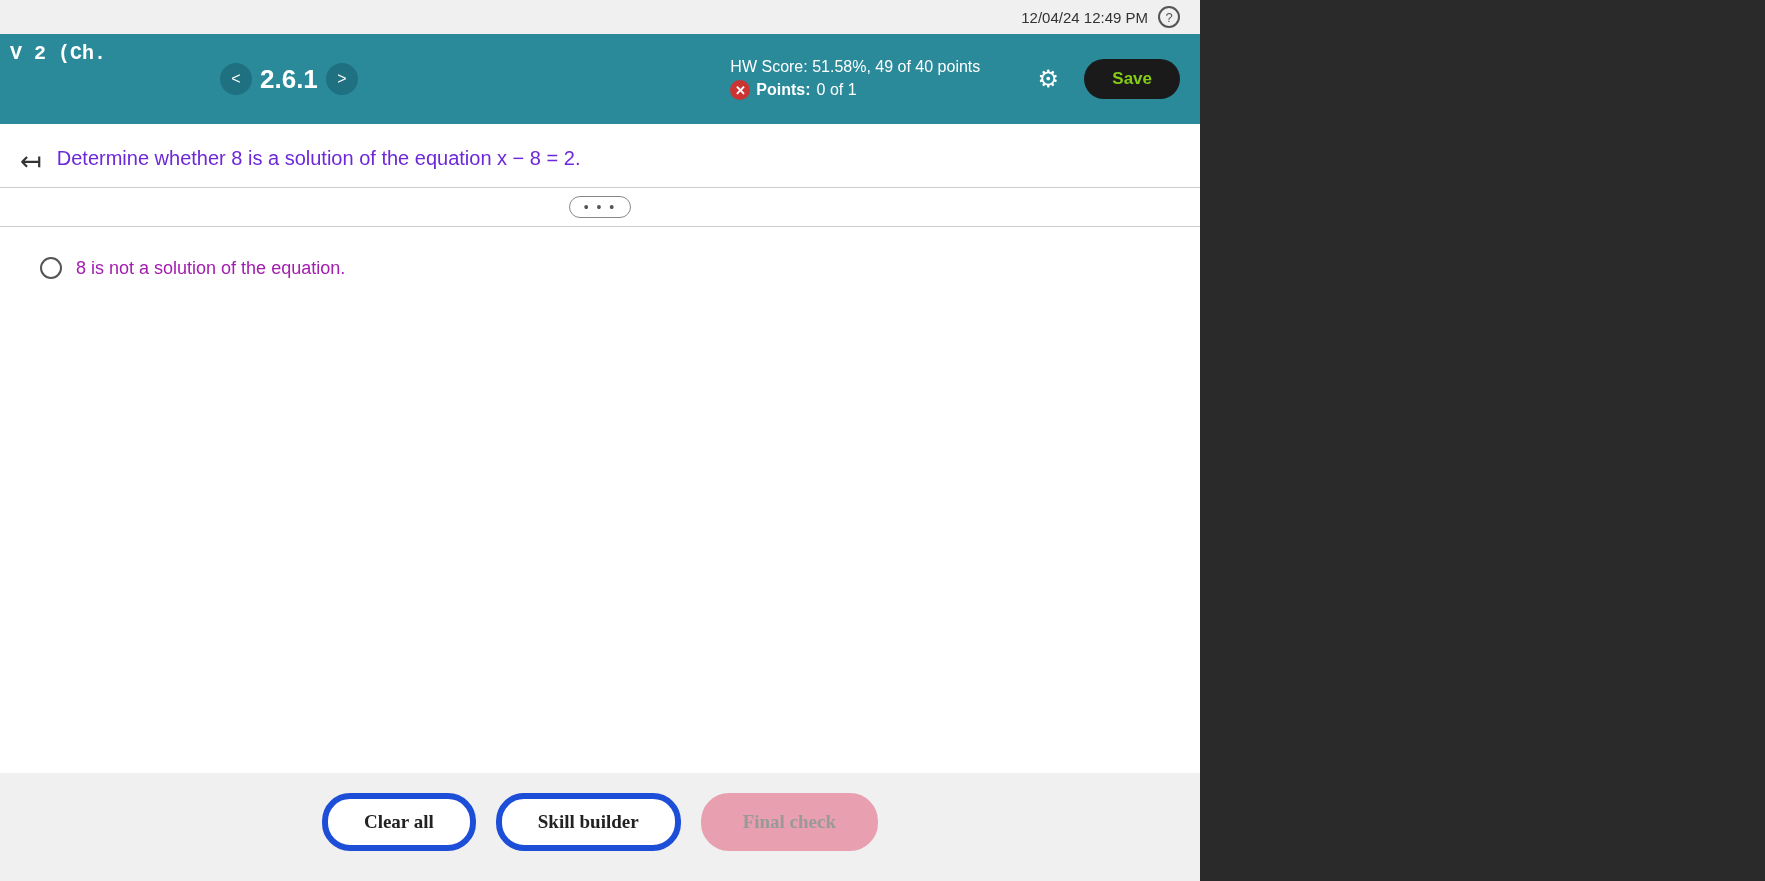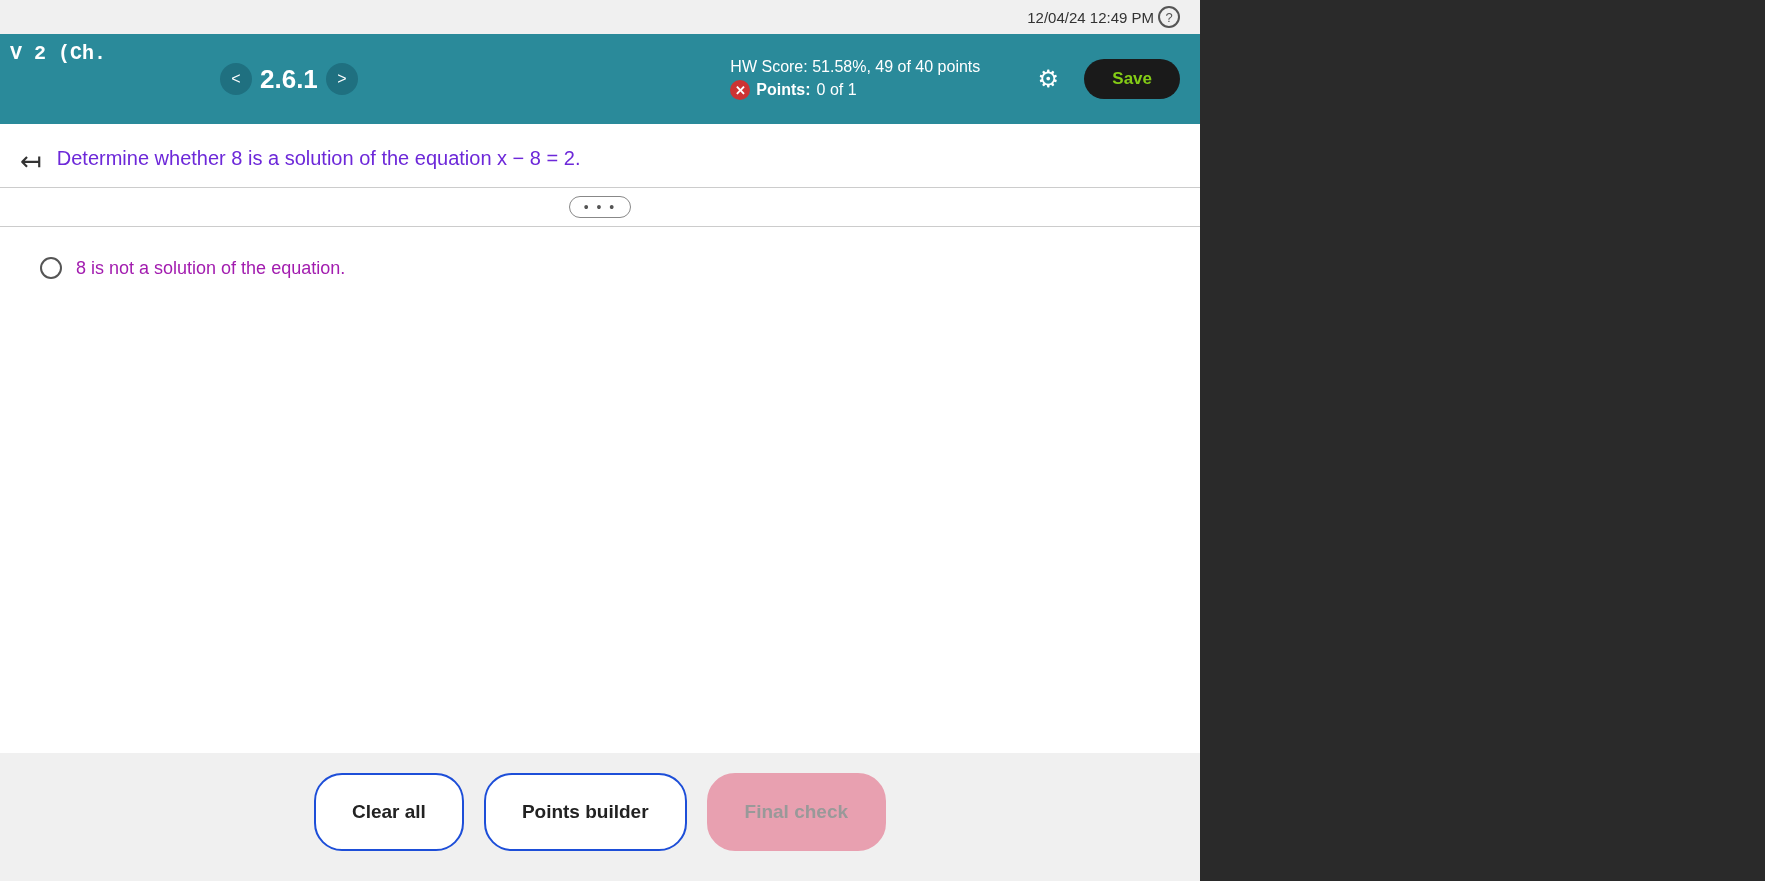--- a/index.html
+++ b/index.html
@@ -23,21 +23,21 @@
       flex-direction: column;
     }
 
     
     .top-bar {
       background: #f0f0f0;
       display: flex;
       justify-content: flex-end;
       align-items: center;
       padding: 6px 20px 6px 0;
-      gap: 4px;
+      gap: 10px;
     }
 
     .timestamp {
       font-size: 15px;
       color: #333;
       font-family: Arial, sans-serif;
     }
 
     .help-icon {
       width: 22px;
@@ -240,29 +240,29 @@
     .bottom-bar {
       display: flex;
       justify-content: center;
       align-items: center;
       gap: 20px;
       padding: 20px 0 30px 0;
       background: #f0f0f0;
     }
 
     .bottom-btn {
-      border: 2px solid #1d4ed8;
+      border: 6px solid #1d4ed8;
       border-radius: 28px;
-      padding: 26px 36px;
+      padding: 12px 36px;
       font-size: 19px;
       font-weight: bold;
       background: white;
       color: #222;
       cursor: pointer;
-      font-family: Liberation Sans, sans-serif;
+      font-family: Liberation Serif, serif;
     }
 
     .bottom-btn.skill-builder {
       background: white;
       color: #222;
     }
 
     .bottom-btn.final-check {
       background: #e8a0b0;
       color: #999;
@@ -353,17 +353,17 @@
         <span class="option-label">8 is not a solution of the equation.</span>
       </div>
 
 
     </div>
 
   </div>
 
   <div class="bottom-bar">
     <button class="bottom-btn">Clear all</button>
-    <button class="bottom-btn skill-builder">Points builder</button>
+    <button class="bottom-btn skill-builder">Skill builder</button>
     <button class="bottom-btn final-check">Final check</button>
   </div>
 
 </div>
 
 </body></html>

